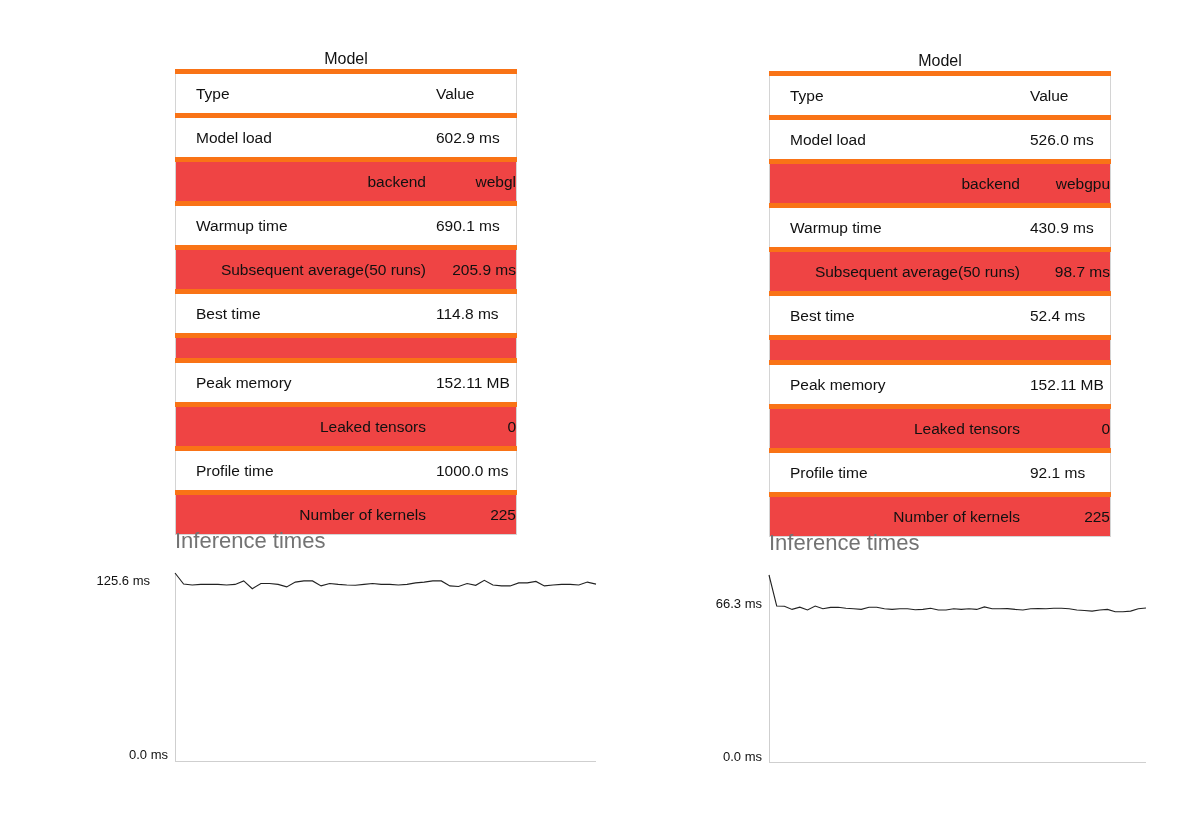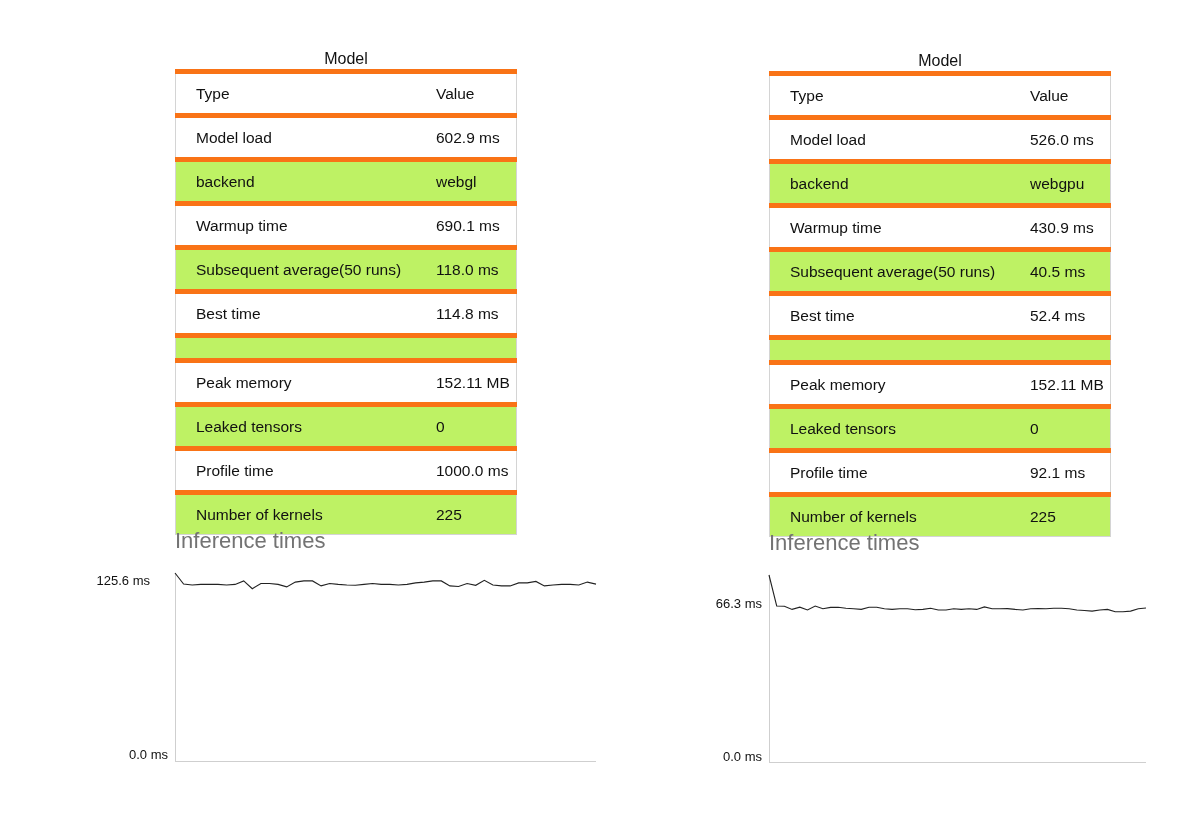--- a/index.html
+++ b/index.html
@@ -4,21 +4,21 @@
 <style>
   html,body{margin:0;padding:0;background:#fff;}
   body{width:1187px;height:830px;position:relative;font-family:"Liberation Sans",sans-serif;color:#111;overflow:hidden;}
   .panel{position:absolute;width:342px;}
   .panel.left{left:175px;top:48px;}
   .panel.right{left:769px;top:50px;}
   .tbl-title{text-align:center;font-size:16px;height:21px;line-height:21px;color:#111;}
   table{border-collapse:collapse;width:342px;font-size:15.5px;border:1px solid #d4d4d4;}
   td{height:39px;padding:0 0 0 20px;border-top:5px solid #f97316;white-space:nowrap;color:#111;}
   td.val{padding-left:10px;width:80px;}
-  tr.alt td{background:#bef264;}
+  tr.alt td{background:#ef4444;text-align:right;}
   tr.spacer td{height:20px;}
   .chart{position:absolute;}
   .chart-title{position:absolute;font-size:22px;color:#737373;white-space:nowrap;}
   .ylab{position:absolute;font-size:13px;color:#111;text-align:right;width:70px;white-space:nowrap;}
   svg{position:absolute;left:0;top:0;overflow:visible;}
 </style>
 </head>
 <body>
 
 <div class="panel left">
@@ -36,21 +36,21 @@
     <tr class="alt">
           <td>backend</td>
           <td class="val">webgl</td>
         </tr>
     <tr>
           <td>Warmup time</td>
           <td class="val">690.1 ms</td>
         </tr>
     <tr class="alt">
           <td>Subsequent average(50 runs)</td>
-          <td class="val">118.0 ms</td>
+          <td class="val">205.9 ms</td>
         </tr>
     <tr>
           <td>Best time</td>
           <td class="val">114.8 ms</td>
         </tr>
     <tr class="alt spacer">
           <td></td>
           <td class="val"></td>
         </tr>
     <tr>
@@ -88,21 +88,21 @@
     <tr class="alt">
           <td>backend</td>
           <td class="val">webgpu</td>
         </tr>
     <tr>
           <td>Warmup time</td>
           <td class="val">430.9 ms</td>
         </tr>
     <tr class="alt">
           <td>Subsequent average(50 runs)</td>
-          <td class="val">40.5 ms</td>
+          <td class="val">98.7 ms</td>
         </tr>
     <tr>
           <td>Best time</td>
           <td class="val">52.4 ms</td>
         </tr>
     <tr class="alt spacer">
           <td></td>
           <td class="val"></td>
         </tr>
     <tr>

